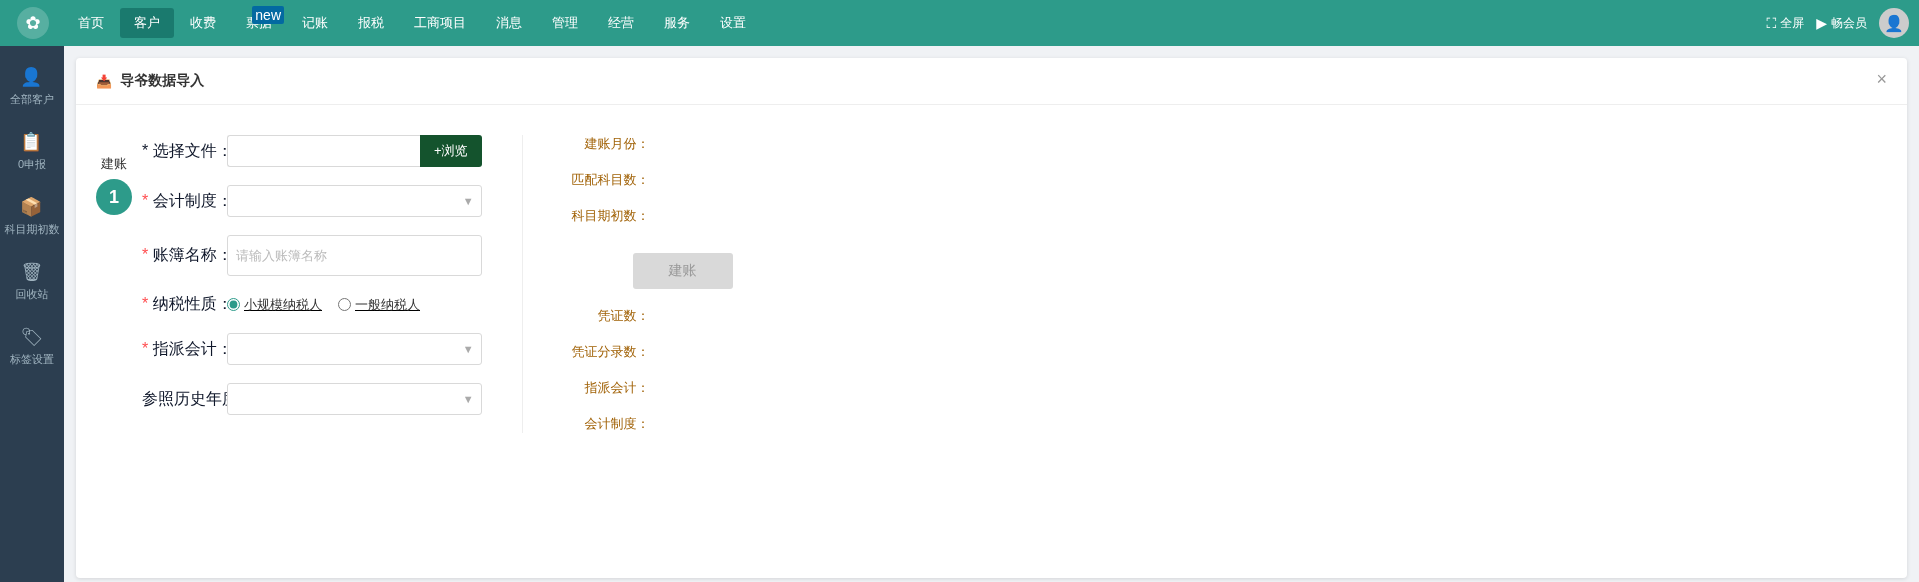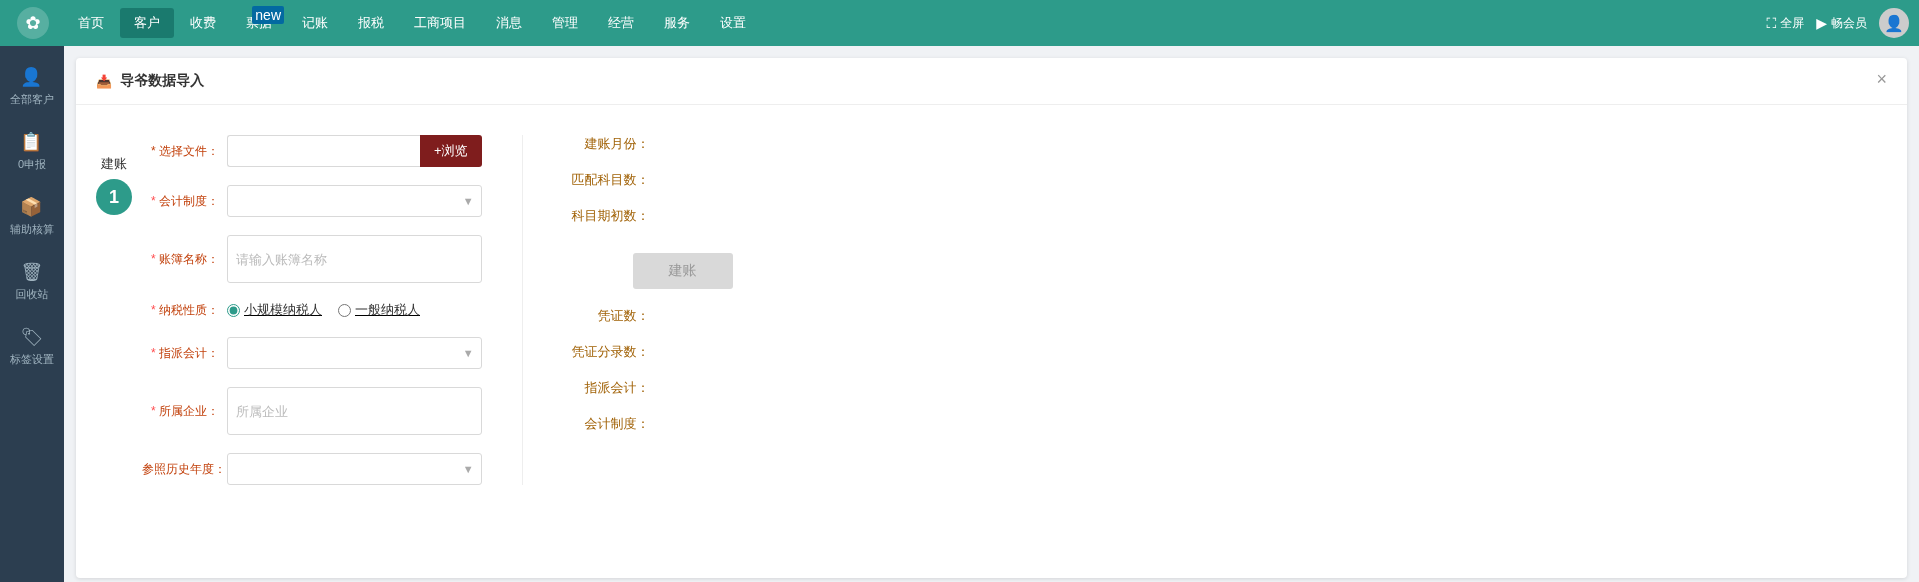--- a/index.html
+++ b/index.html
@@ -202,33 +202,33 @@
       min-width: 280px;
     }
     .form-row {
       display: flex;
       align-items: center;
       gap: 0;
     }
     .form-label {
       width: 85px;
       text-align: right;
-      font-size: 12px;
-      color: #c2410c;
+      font-size: 16px;
+      color: #0f172a;
       padding-right: 8px;
       flex-shrink: 0;
       white-space: nowrap;
     }
     .form-label.required::before {
       content: "* ";
       color: #ff4d4f;
     }
     .form-control {
       flex: 1;
-      height: 48px;
+      height: 41px;
       border: 1px solid #d9d9d9;
       border-radius: 3px;
       padding: 0 8px;
       font-size: 13px;
       color: #333;
       outline: none;
       background: white;
     }
     .form-control::placeholder { color: #bbb; }
     .select-wrapper {
@@ -268,21 +268,21 @@
       border: 1px solid #d9d9d9;
       border-right: none;
       border-radius: 3px 0 0 3px;
       padding: 0 8px;
       font-size: 13px;
       outline: none;
       background: white;
     }
     .browse-btn {
       height: 32px;
-      background: #7f1d1d;
+      background: #14532d;
       color: white;
       border: none;
       padding: 0 14px;
       border-radius: 0 3px 3px 0;
       cursor: pointer;
       font-size: 13px;
       white-space: nowrap;
     }
 
     
@@ -402,21 +402,21 @@
     <div class="sidebar-item">
       <span class="icon">👤</span>
       <span>全部客户</span>
     </div>
     <div class="sidebar-item">
       <span class="icon">📋</span>
       <span>0申报</span>
     </div>
     <div class="sidebar-item">
       <span class="icon">📦</span>
-      <span>辅助核算</span>
+      <span>科目期初数</span>
     </div>
     <div class="sidebar-item">
       <span class="icon">🗑</span>
       <span>回收站</span>
     </div>
     <div class="sidebar-item">
       <span class="icon">🏷</span>
       <span>标签设置</span>
     </div>
   </div>
@@ -483,24 +483,20 @@
               <span class="form-label required">指派会计：</span>
               <div class="select-wrapper">
                 <select class="form-select">
                   <option value=""></option>
                 </select>
                 <span class="select-arrow">▼</span>
               </div>
             </div>
 
 
-            <div class="form-row">
-              <span class="form-label required">所属企业：</span>
-              <input class="form-control" type="text" placeholder="所属企业" style="">
-            </div>
 
             <div class="form-row">
               <span class="form-label">参照历史年度：</span>
               <div class="select-wrapper">
                 <select class="form-select">
                   <option value=""></option>
                 </select>
                 <span class="select-arrow">▼</span>
               </div>
             </div>

